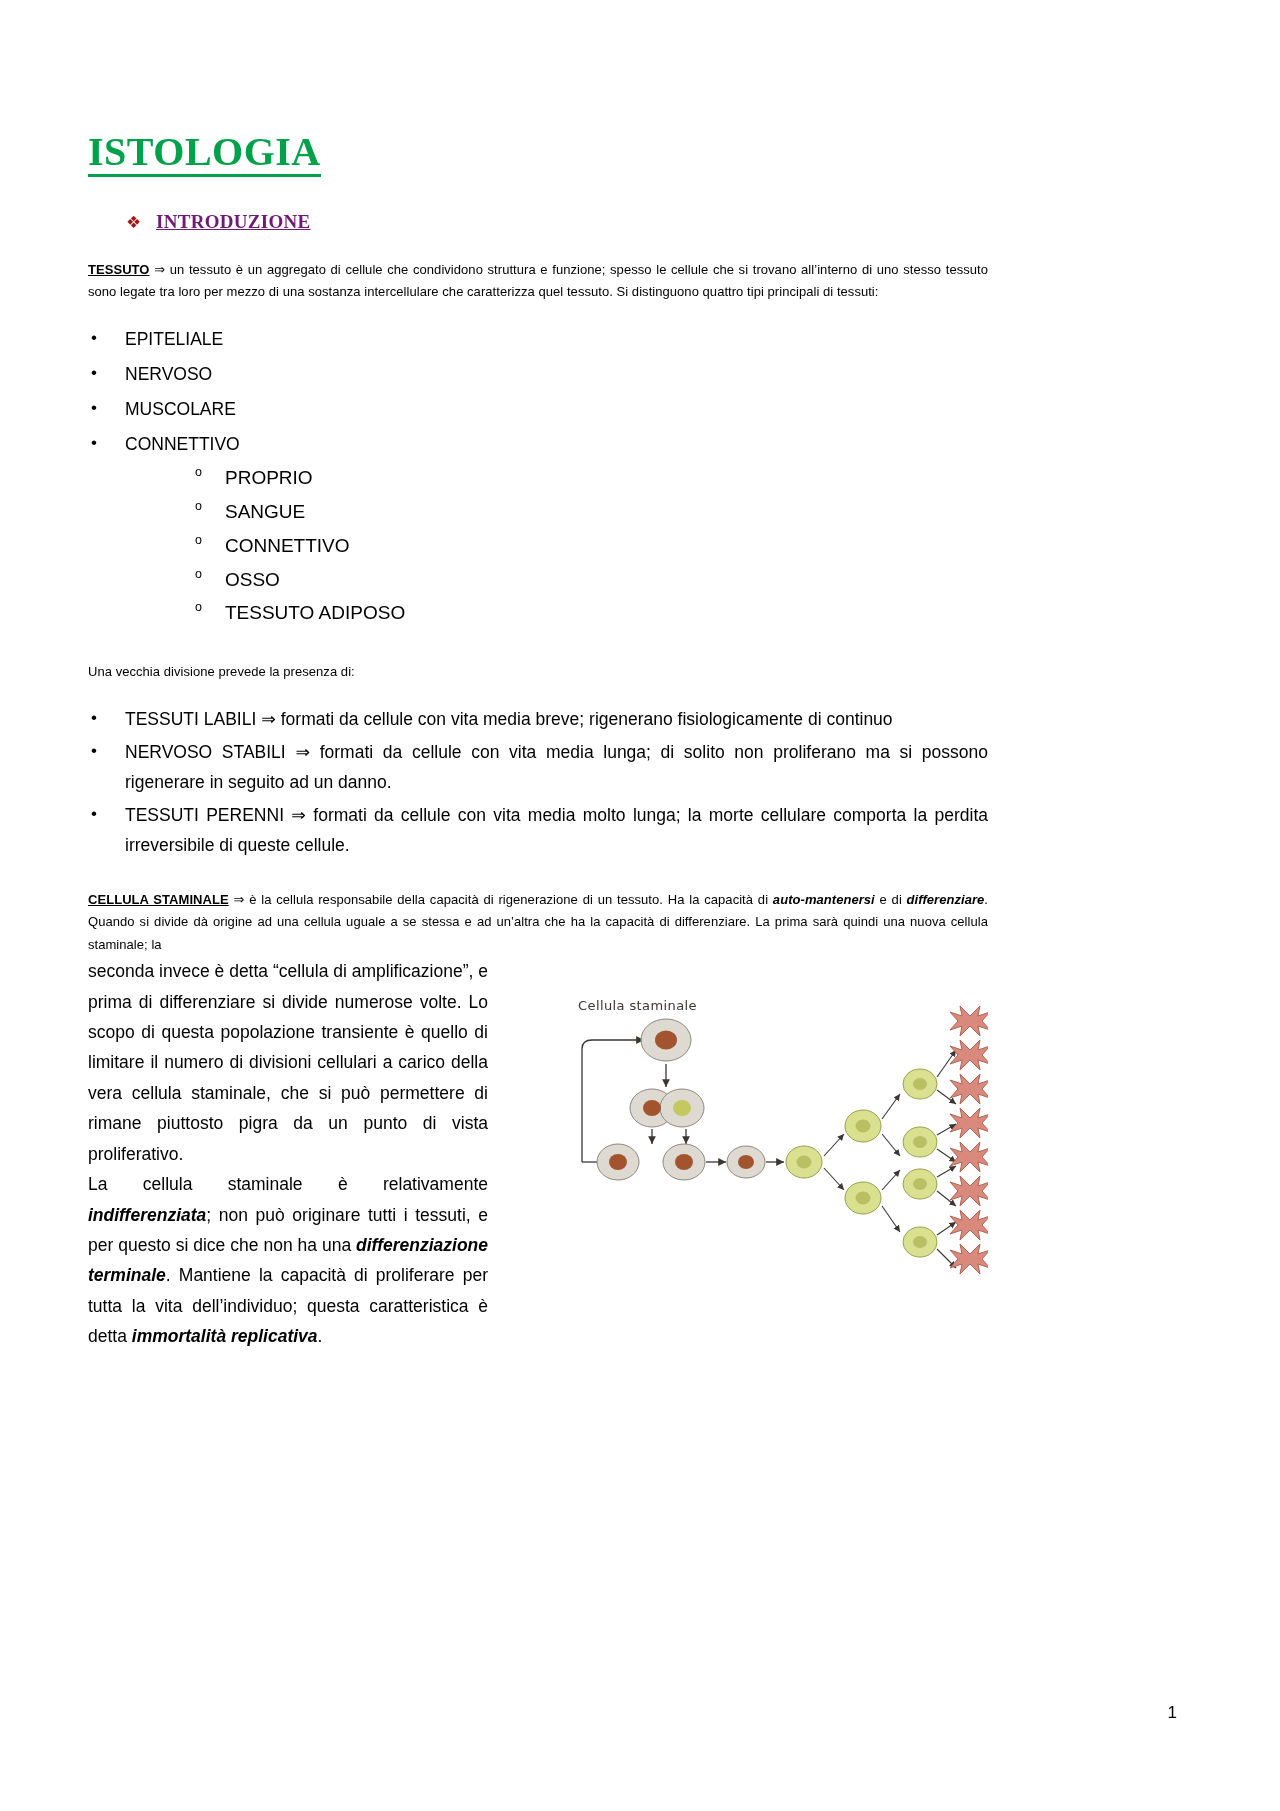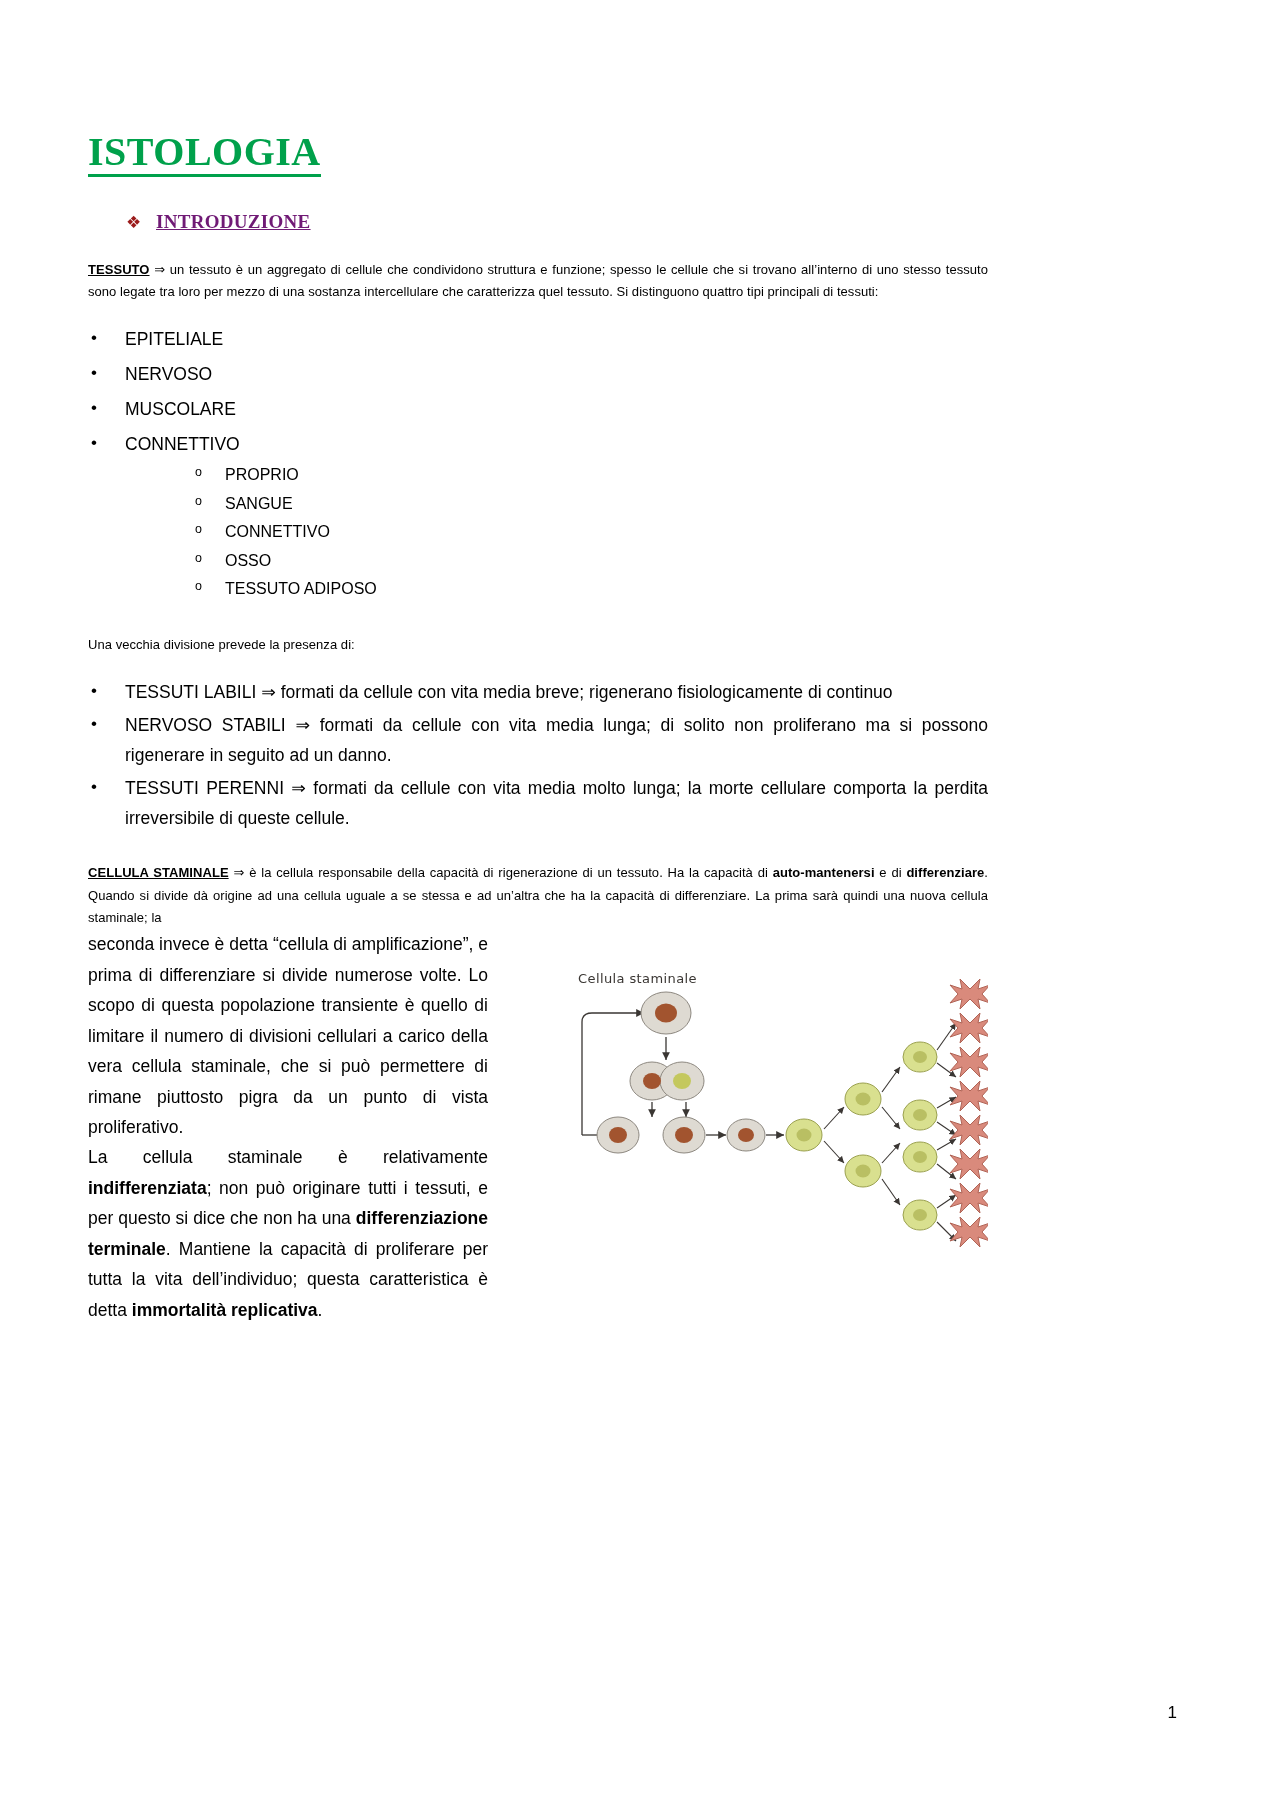--- a/index.html
+++ b/index.html
@@ -73,21 +73,21 @@
     margin: 0;
     letter-spacing: 0.05px;
   }
   .gap-lg { height: 26px; }
   .gap-md { height: 20px; }
 
   .u-bold-underline {
     font-weight: bold;
     text-decoration: underline;
   }
-  .b { font-weight: bold; }
+  .b { font-weight: bold; font-style: italic; }
   .arrow { font-family: "DejaVu Sans", sans-serif; font-weight: normal; }
 
   
   ul.lvl1 {
     list-style: none;
     margin: 0;
     padding: 0;
   }
   ul.lvl1 > li {
     position: relative;
@@ -107,21 +107,21 @@
   ul.lvl1.tight > li { margin-bottom: 3px; }
 
   ul.lvl2 {
     list-style: none;
     margin: 2px 0 0 0;
     padding: 0;
   }
   ul.lvl2 > li {
     position: relative;
     padding-left: 100px;
-    font-size: 16px;
+    font-size: 19px;
     line-height: 1.78;
     margin-bottom: 0;
   }
   ul.lvl2 > li::before {
     content: "o";
     position: absolute;
     left: 70px;
     top: 0;
     font-size: 12.5px;
     line-height: inherit;

